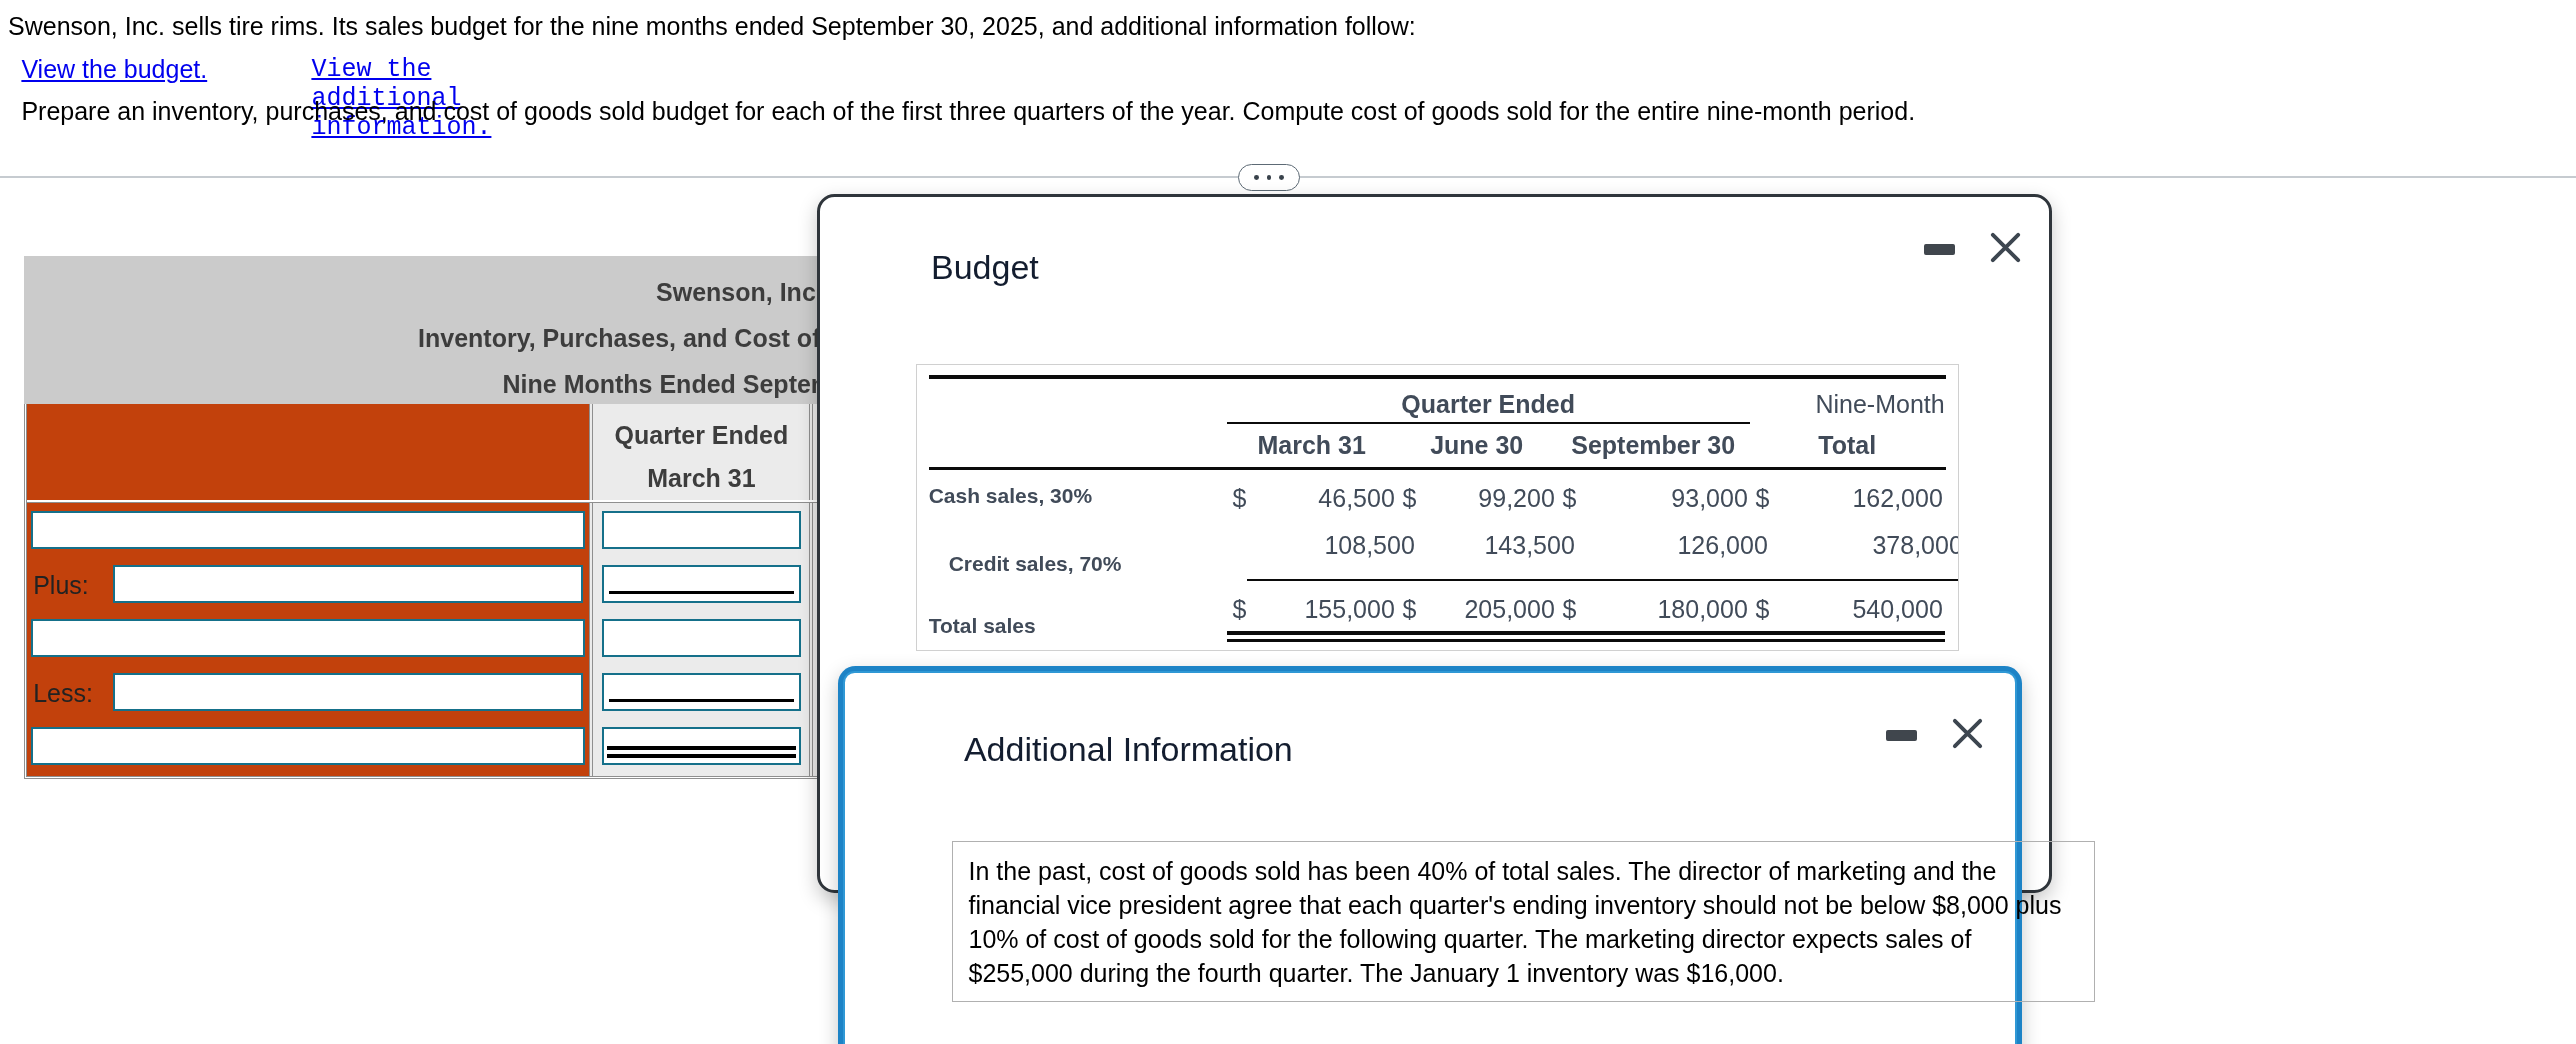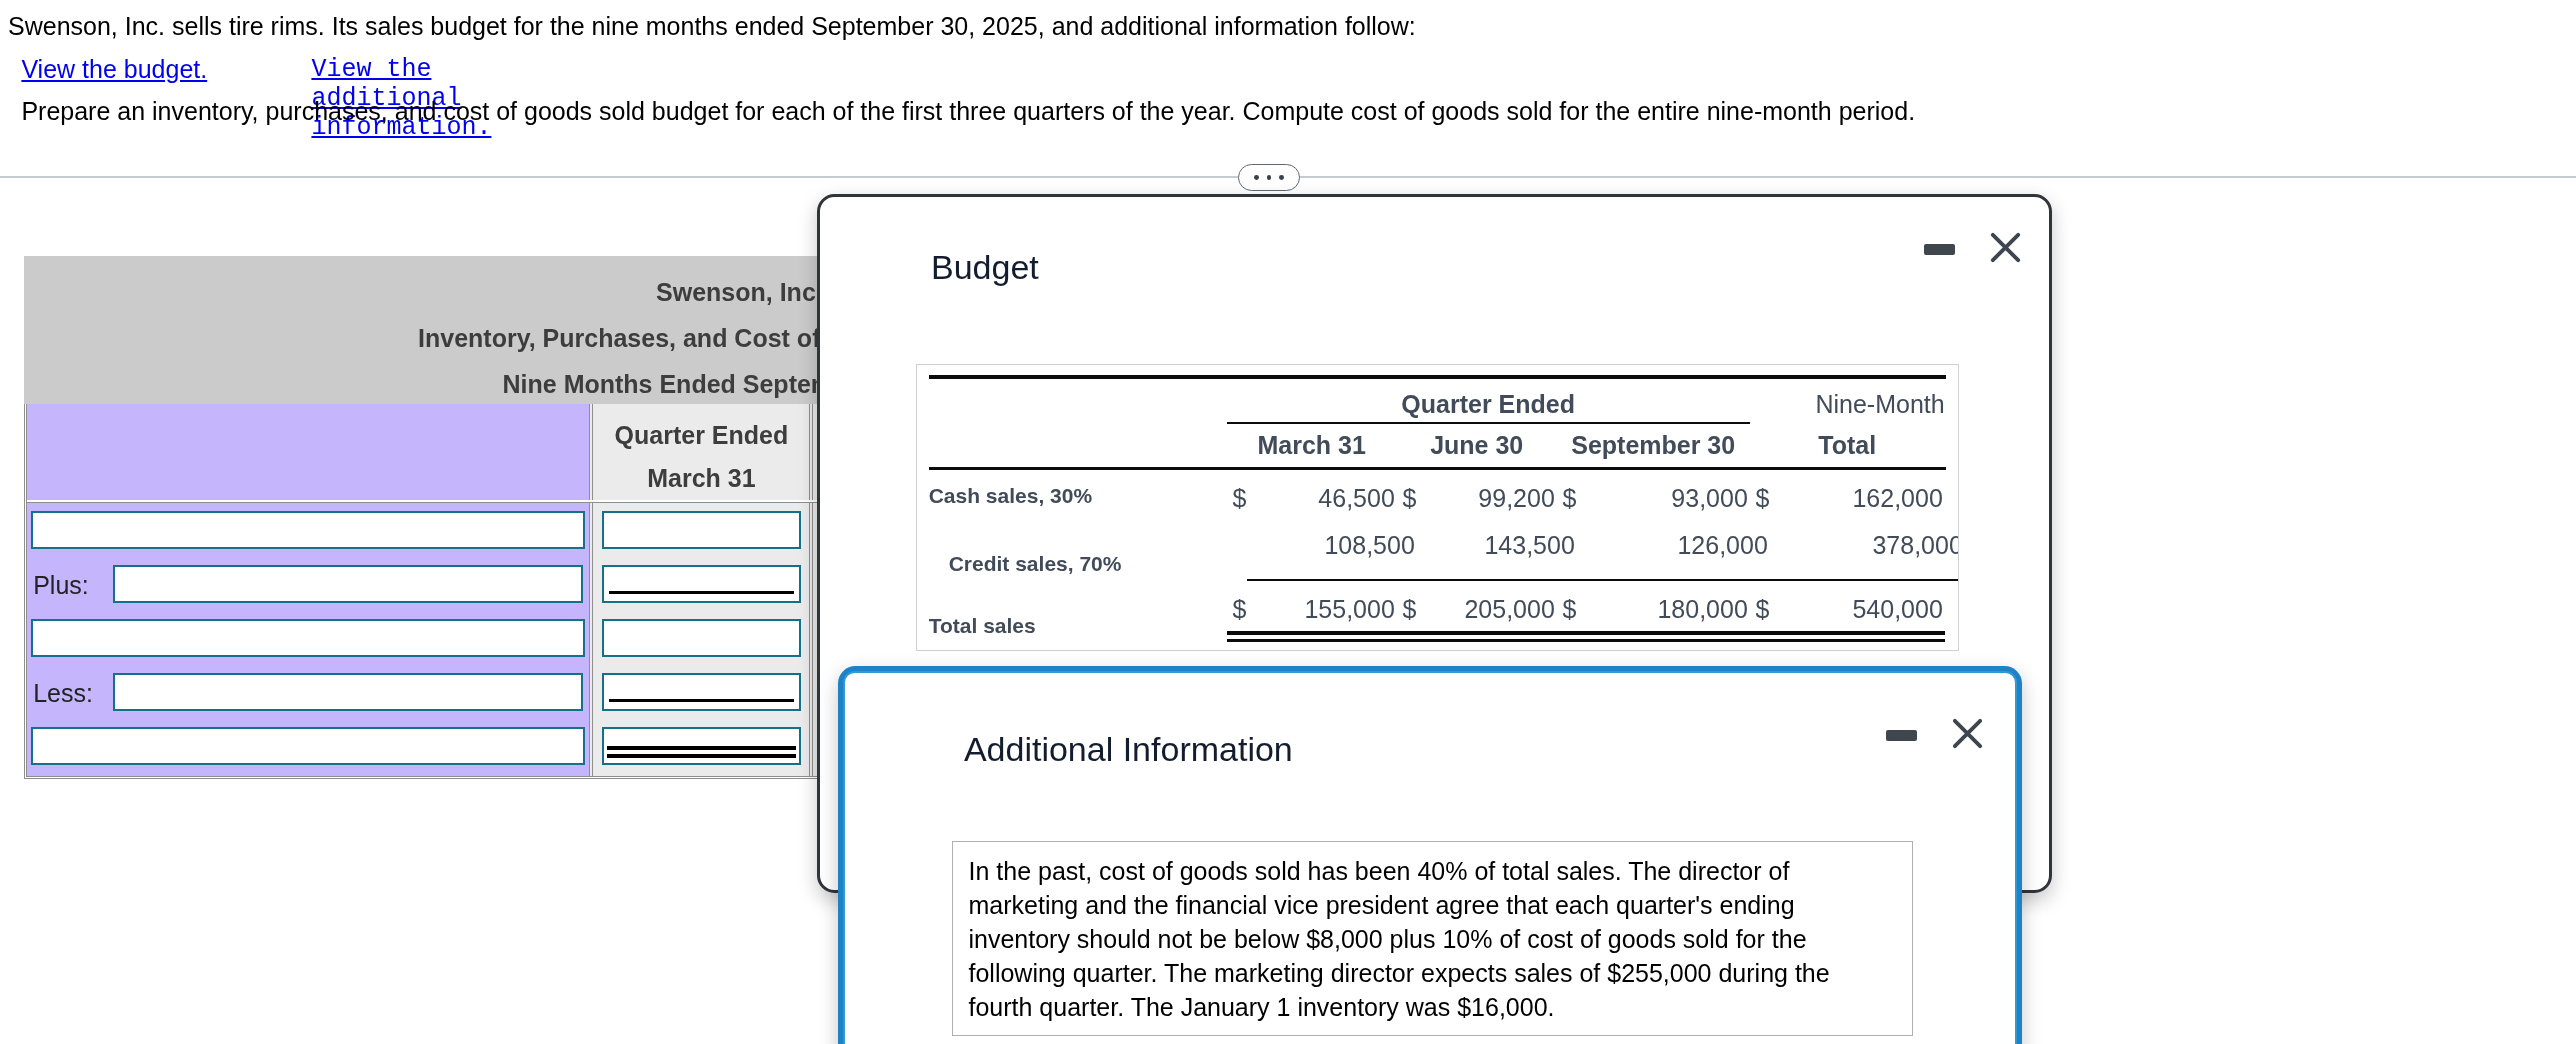--- a/index.html
+++ b/index.html
@@ -21,21 +21,21 @@
   .pill .dot { width:4.9px; height:4.9px; border-radius:50%; background:#39424b; }
 
   
   .worksheet { position:absolute; left:24.4px; top:256px; width:1403px; z-index:2; }
   .ws-title { background:#cbcbcb; height:148px; text-align:center; padding-top:12.7px;padding-left:27px; }
   .ws-title div { font-weight:bold; font-size:25px; color:#3d3d3d; line-height:46px; }
   .ws-grid-wrap { border-left:3.9px double #8f8f8f; border-right:3.9px double #8f8f8f;
                   border-bottom:3.9px double #8f8f8f; }
   .ws-row { display:grid; grid-template-columns:562px 224px auto; }
   .ws-head { height:99px; border-bottom:4.9px double #8f8f8f; }
-  .ws-cell-label { background:#c4b5fd; position:relative; }
+  .ws-cell-label { background:#c2410c; position:relative; }
   .ws-cell-m31 { background:#ebebeb; border-left:4.9px double #8f8f8f; border-right:4.9px double #8f8f8f;
                  position:relative; }
   .ws-cell-fill { background:#ebebeb; }
   .ws-head .ws-cell-m31 { text-align:center; padding-top:9.7px; }
   .ws-head .ws-cell-m31 div { font-weight:bold; font-size:25px; color:#3d3d3d; line-height:43px; }
   .ws-body-row { height:54px; }
   .ws-body-row.last { height:57px; }
   .ws-input { position:absolute; background:#fff; border:2.9px solid #15708a; height:38px; top:7.8px; }
   .ws-input.full { left:3.9px; right:4.9px; }
   .ws-input.indent { left:86px; right:6.8px; }
@@ -77,21 +77,21 @@
 
   
   .modal-add { position:absolute; left:838px; top:666px; width:1184px; height:448px;
                background:#1d83c6; border-radius:17.5px; padding:4.9px; z-index:4;
                box-shadow:0 7.8px 19.5px rgba(0,0,0,.22); }
   .modal-add-inner { width:100%; height:100%; background:#fff; border:2.9px solid #2f98d5;
                      border-radius:11.7px; position:relative; }
   .modal-add .modal-title { left:119px; top:57px; }
   .modal-add .min-btn { left:1041px; top:57px; }
   .modal-add .close-btn { left:1105px; top:43px; }
-  .add-box { position:absolute; left:107px; top:168px; width:961px; border:1.9px solid #b0b0b0;
+  .add-box { position:absolute; left:107px; top:168px; width:1143px; border:1.9px solid #b0b0b0;
              padding:11.7px 15.6px; font-size:25px; line-height:34px; color:#000; }
 
   svg.xicon { display:block; }
 </style>
 </head>
 <body>
 
 <div class="page">
 
   <div class="intro">Swenson, Inc. sells tire rims. Its sales budget for the nine months ended September 30, 2025, and additional information follow:</div>

